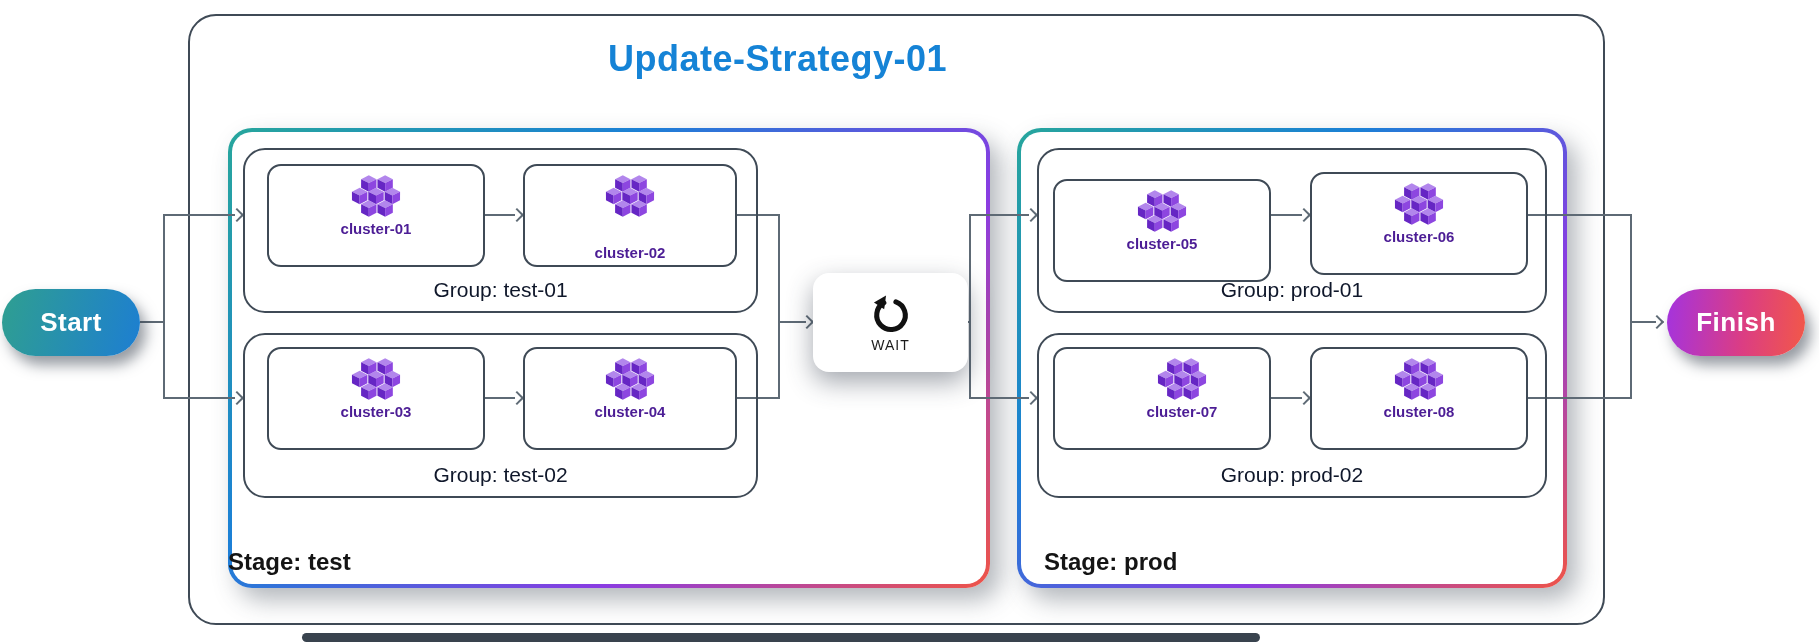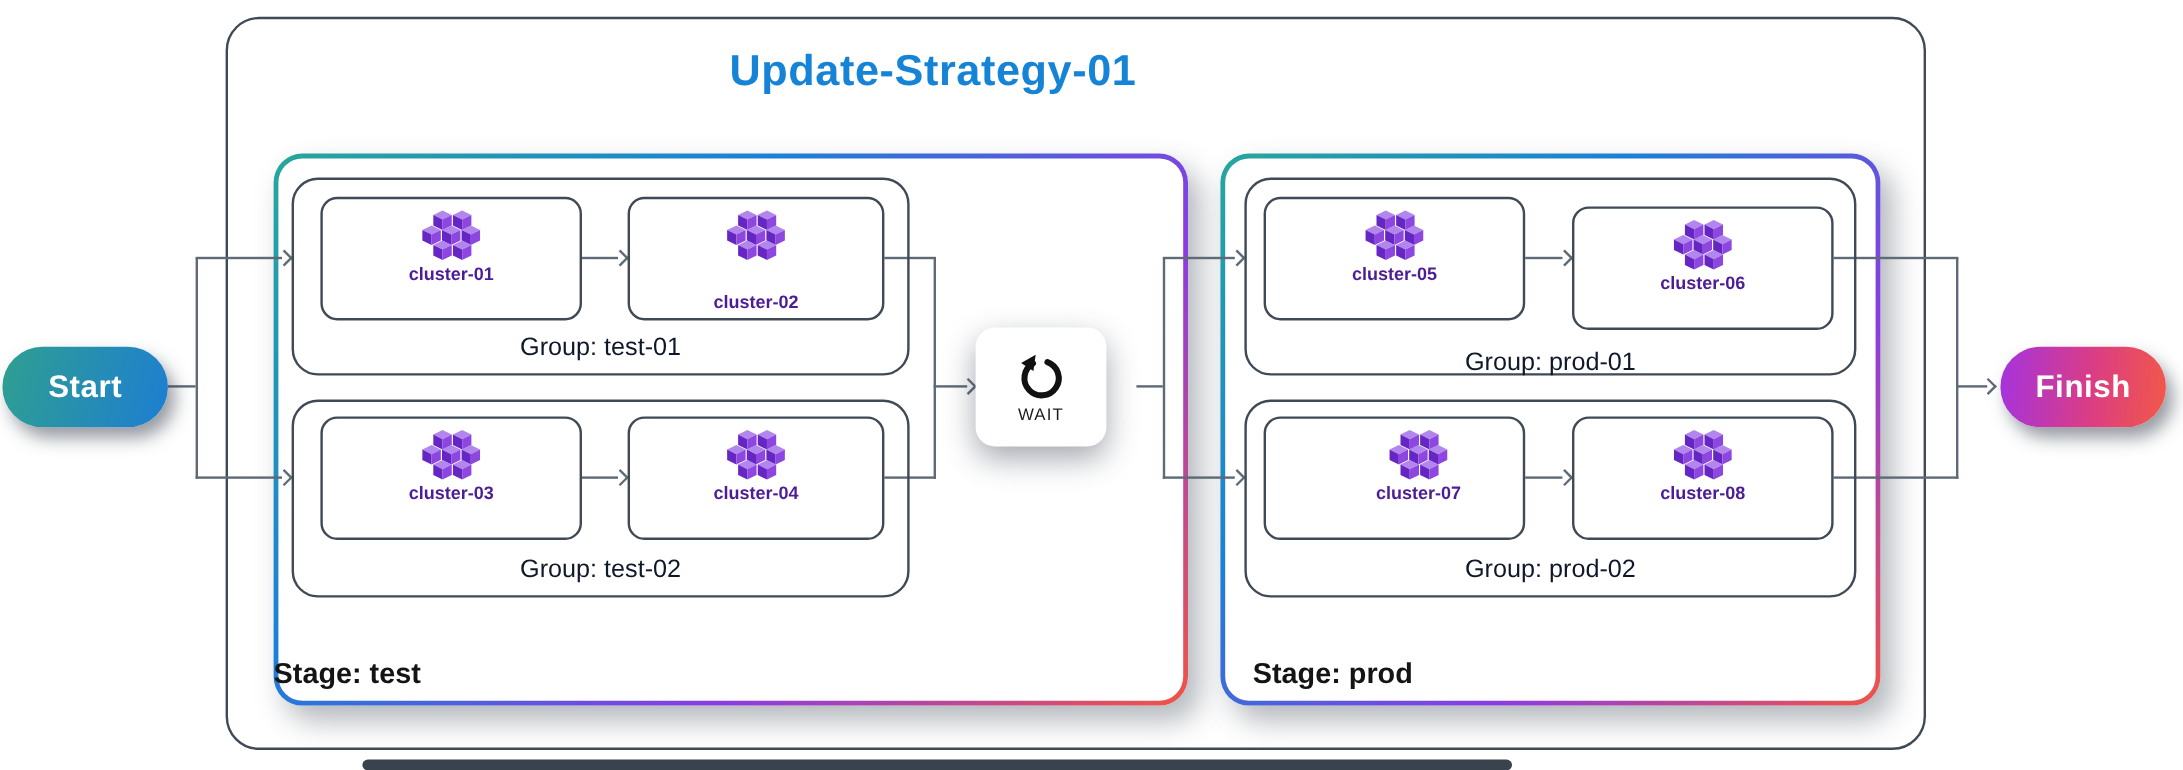--- a/index.html
+++ b/index.html
@@ -26,21 +26,21 @@
 
   .group{position:absolute;border:2px solid var(--border_slate);border-radius:22px;background:transparent;}
   .group-label{position:absolute;text-align:center;font-size:21px;color:#0f172a;}
 
   .cluster{position:absolute;width:218px;height:103px;border:2px solid var(--border_slate);
     border-radius:14px;background:#ffffff;display:flex;flex-direction:column;align-items:center;
     justify-content:flex-start;padding-top:9px;}
   .cluster .aks{display:block;}
   .cluster-label{margin-top:3px;font-size:15px;font-weight:bold;color:#4c1d95;}
 
-  .wait{position:absolute;left:813px;top:273px;width:109px;height:99px;background:#ffffff;
+  .wait{position:absolute;left:813px;top:273px;width:155px;height:99px;background:#ffffff;
     border-radius:16px;box-shadow:0 10px 26px rgba(50,60,75,.45);
     display:flex;flex-direction:column;align-items:center;justify-content:center;gap:3px;}
   .wait-label{font-size:14px;color:#1c1c1c;letter-spacing:1px;}
 
   .pill{position:absolute;width:138px;height:67px;border-radius:34px;color:#fff;
     font-size:26px;font-weight:bold;display:flex;align-items:center;justify-content:center;
     letter-spacing:.5px;}
   .pill-start{left:2px;top:289px;background:linear-gradient(105deg,#2f9f90 0%,#1d7ed2 100%);
     box-shadow:6px 9px 14px rgba(45,55,70,.5);}
   .pill-finish{left:1667px;top:289px;background:linear-gradient(95deg,#a433de 0%,#db3d84 55%,#f25848 100%);
@@ -128,21 +128,21 @@
   <div class="vline" style="left:1630px;top:215px;height:184px;"></div>
   <div class="hline" style="left:1630px;top:321px;width:26px;"></div>
   <div class="arr" style="left:1652px;top:317px;"></div>
 
   <div class="group" style="left:243px;top:148px;width:515px;height:165px;"></div>
   <div class="group-label" style="left:243px;top:278px;width:515px;">Group: test-01</div>
   <div class="group" style="left:243px;top:333px;width:515px;height:165px;"></div>
   <div class="group-label" style="left:243px;top:463px;width:515px;">Group: test-02</div>
 
   <div class="group" style="left:1037px;top:148px;width:510px;height:165px;"></div>
-  <div class="group-label" style="left:1037px;top:278px;width:510px;margin-top:12px;">Group: prod-01</div>
+  <div class="group-label" style="left:1037px;top:278px;width:510px;">Group: prod-01</div>
   <div class="group" style="left:1037px;top:333px;width:510px;height:165px;"></div>
   <div class="group-label" style="left:1037px;top:463px;width:510px;">Group: prod-02</div>
 
   <div class="cluster" style="left:267px;top:164px;">
     <svg class="aks" width="50" height="42" viewBox="0 0 52 43">
         <use href="#aks7"></use>
       </svg>
     <div class="cluster-label">cluster-01</div>
   </div>
   <div class="cluster" style="left:523px;top:164px;width:214px;gap:24px;">
@@ -157,21 +157,21 @@
       </svg>
     <div class="cluster-label">cluster-03</div>
   </div>
   <div class="cluster" style="left:523px;top:347px;width:214px;">
     <svg class="aks" width="50" height="42" viewBox="0 0 52 43">
         <use href="#aks7"></use>
       </svg>
     <div class="cluster-label">cluster-04</div>
   </div>
 
-  <div class="cluster" style="left:1053px;top:164px;">
+  <div class="cluster" style="left:1053px;top:179px;">
     <svg class="aks" width="50" height="42" viewBox="0 0 52 43">
         <use href="#aks7"></use>
       </svg>
     <div class="cluster-label">cluster-05</div>
   </div>
   <div class="cluster" style="left:1310px;top:172px;">
     <svg class="aks" width="50" height="42" viewBox="0 0 52 43">
         <use href="#aks7"></use>
       </svg>
     <div class="cluster-label">cluster-06</div>

